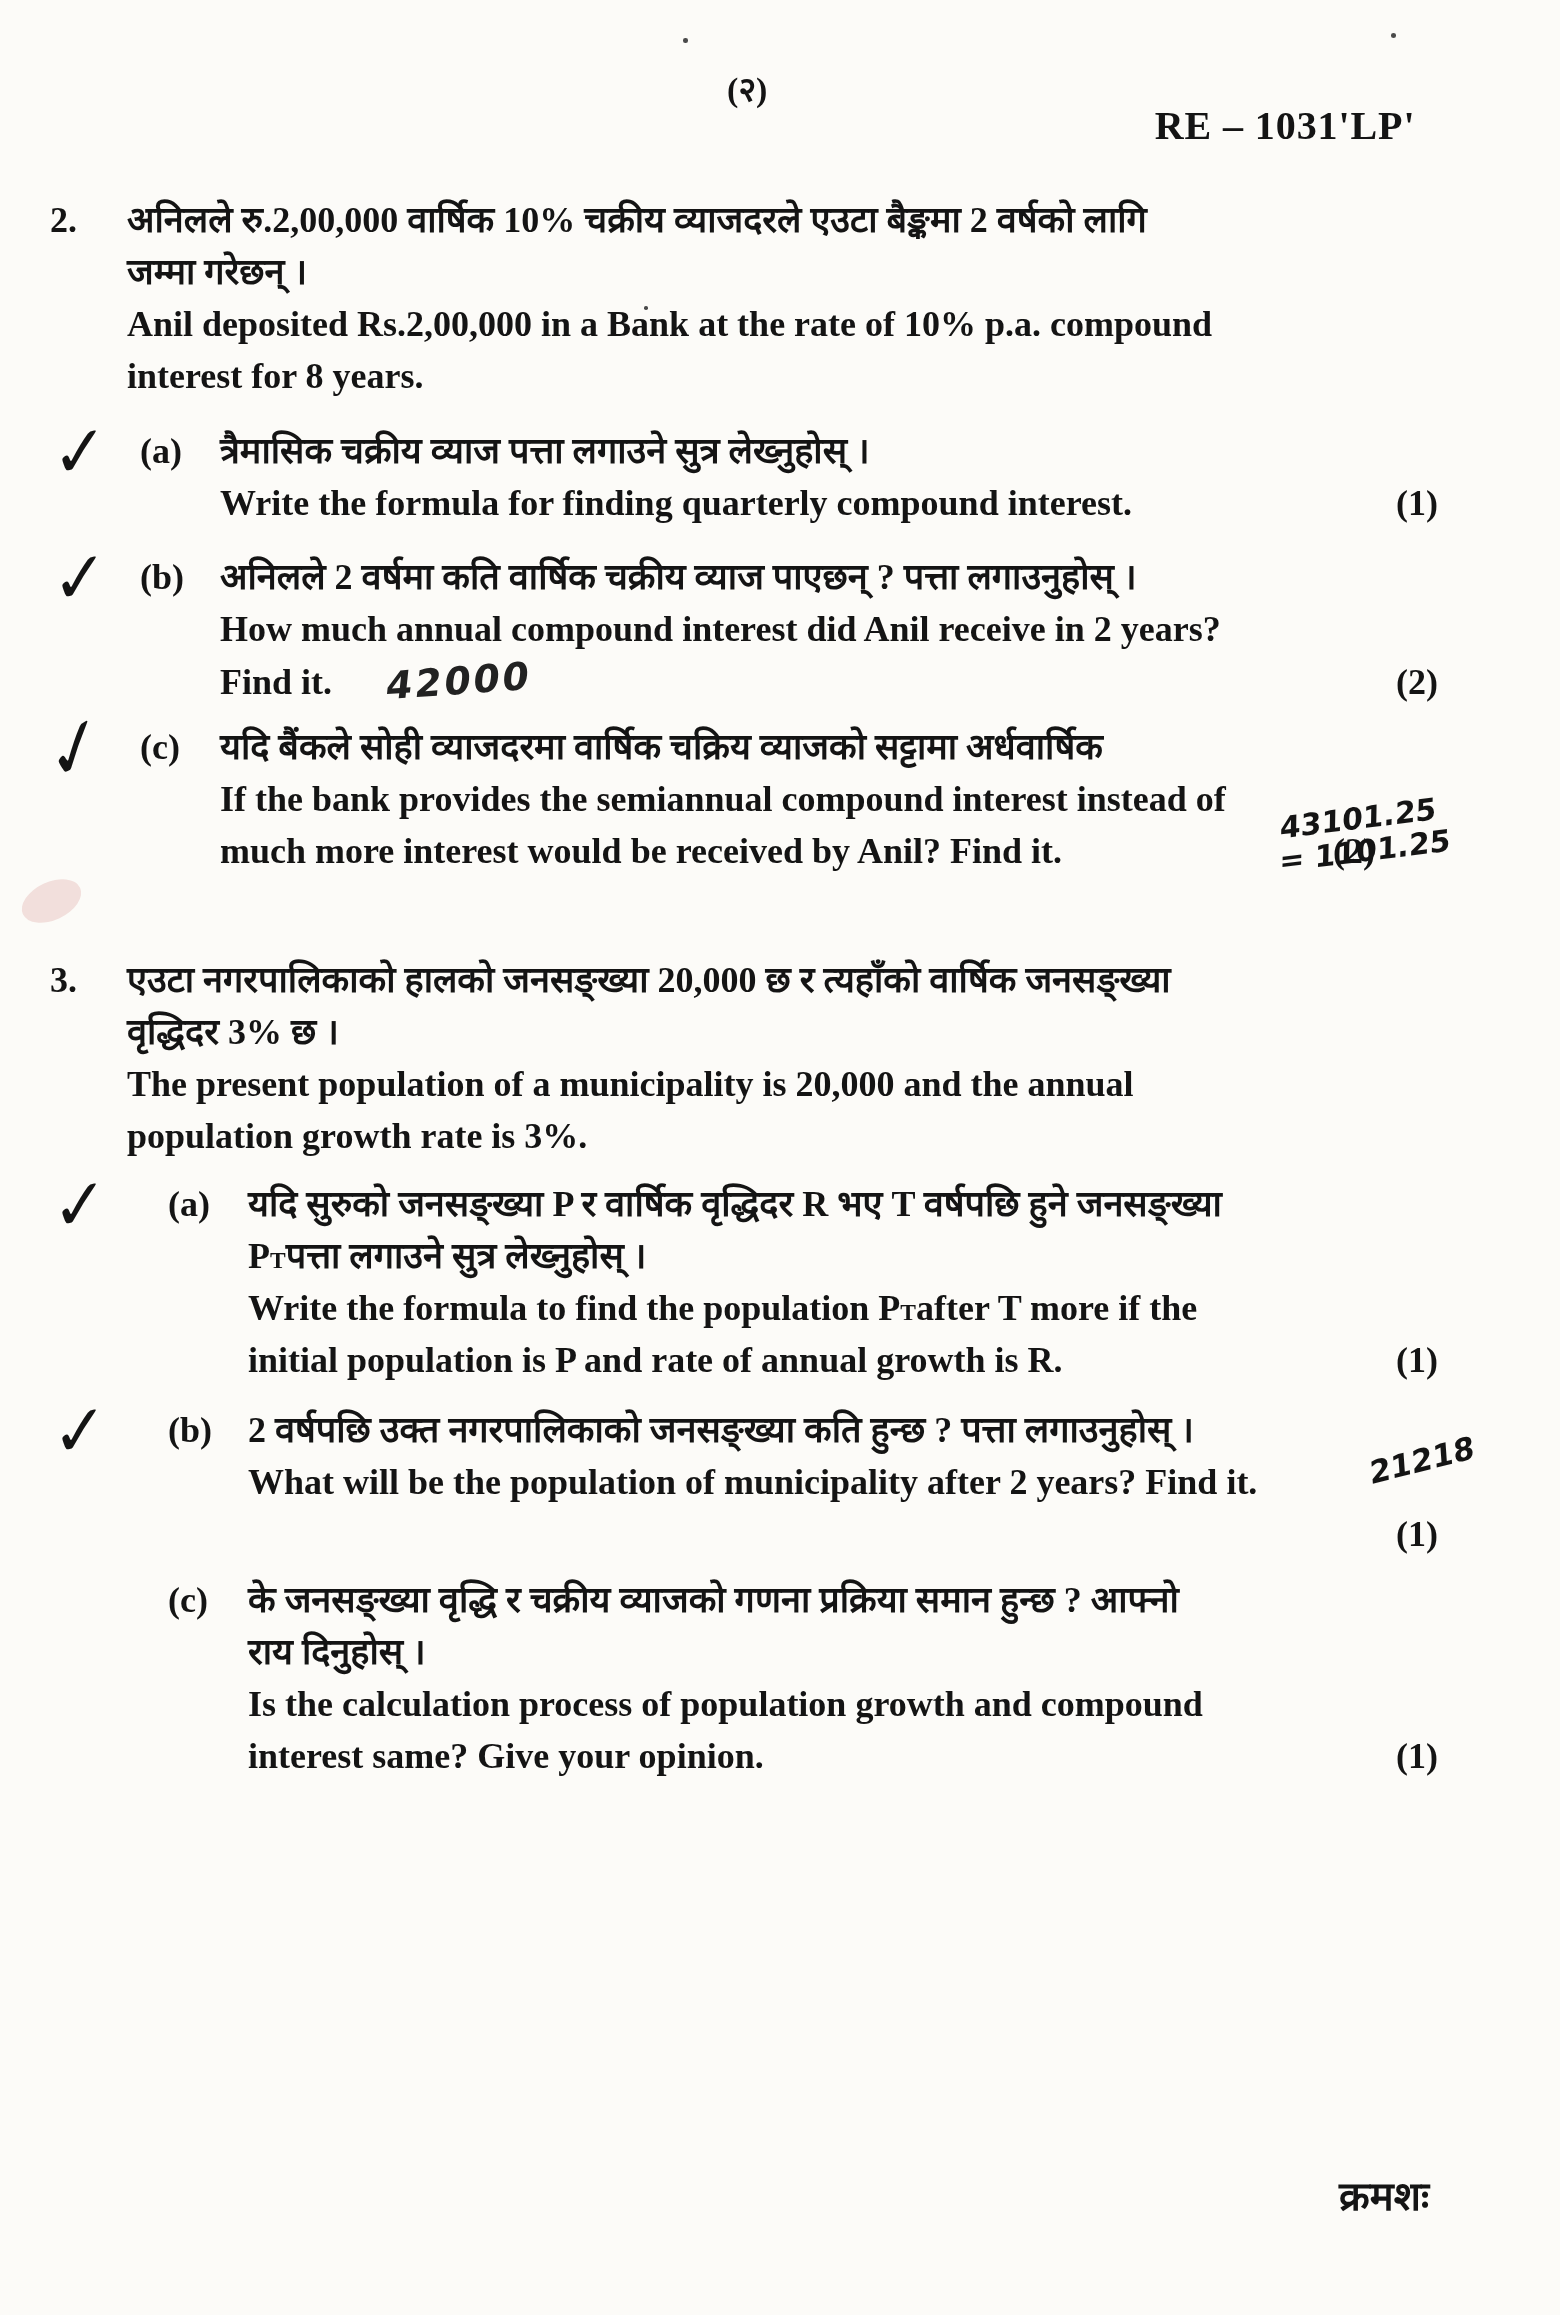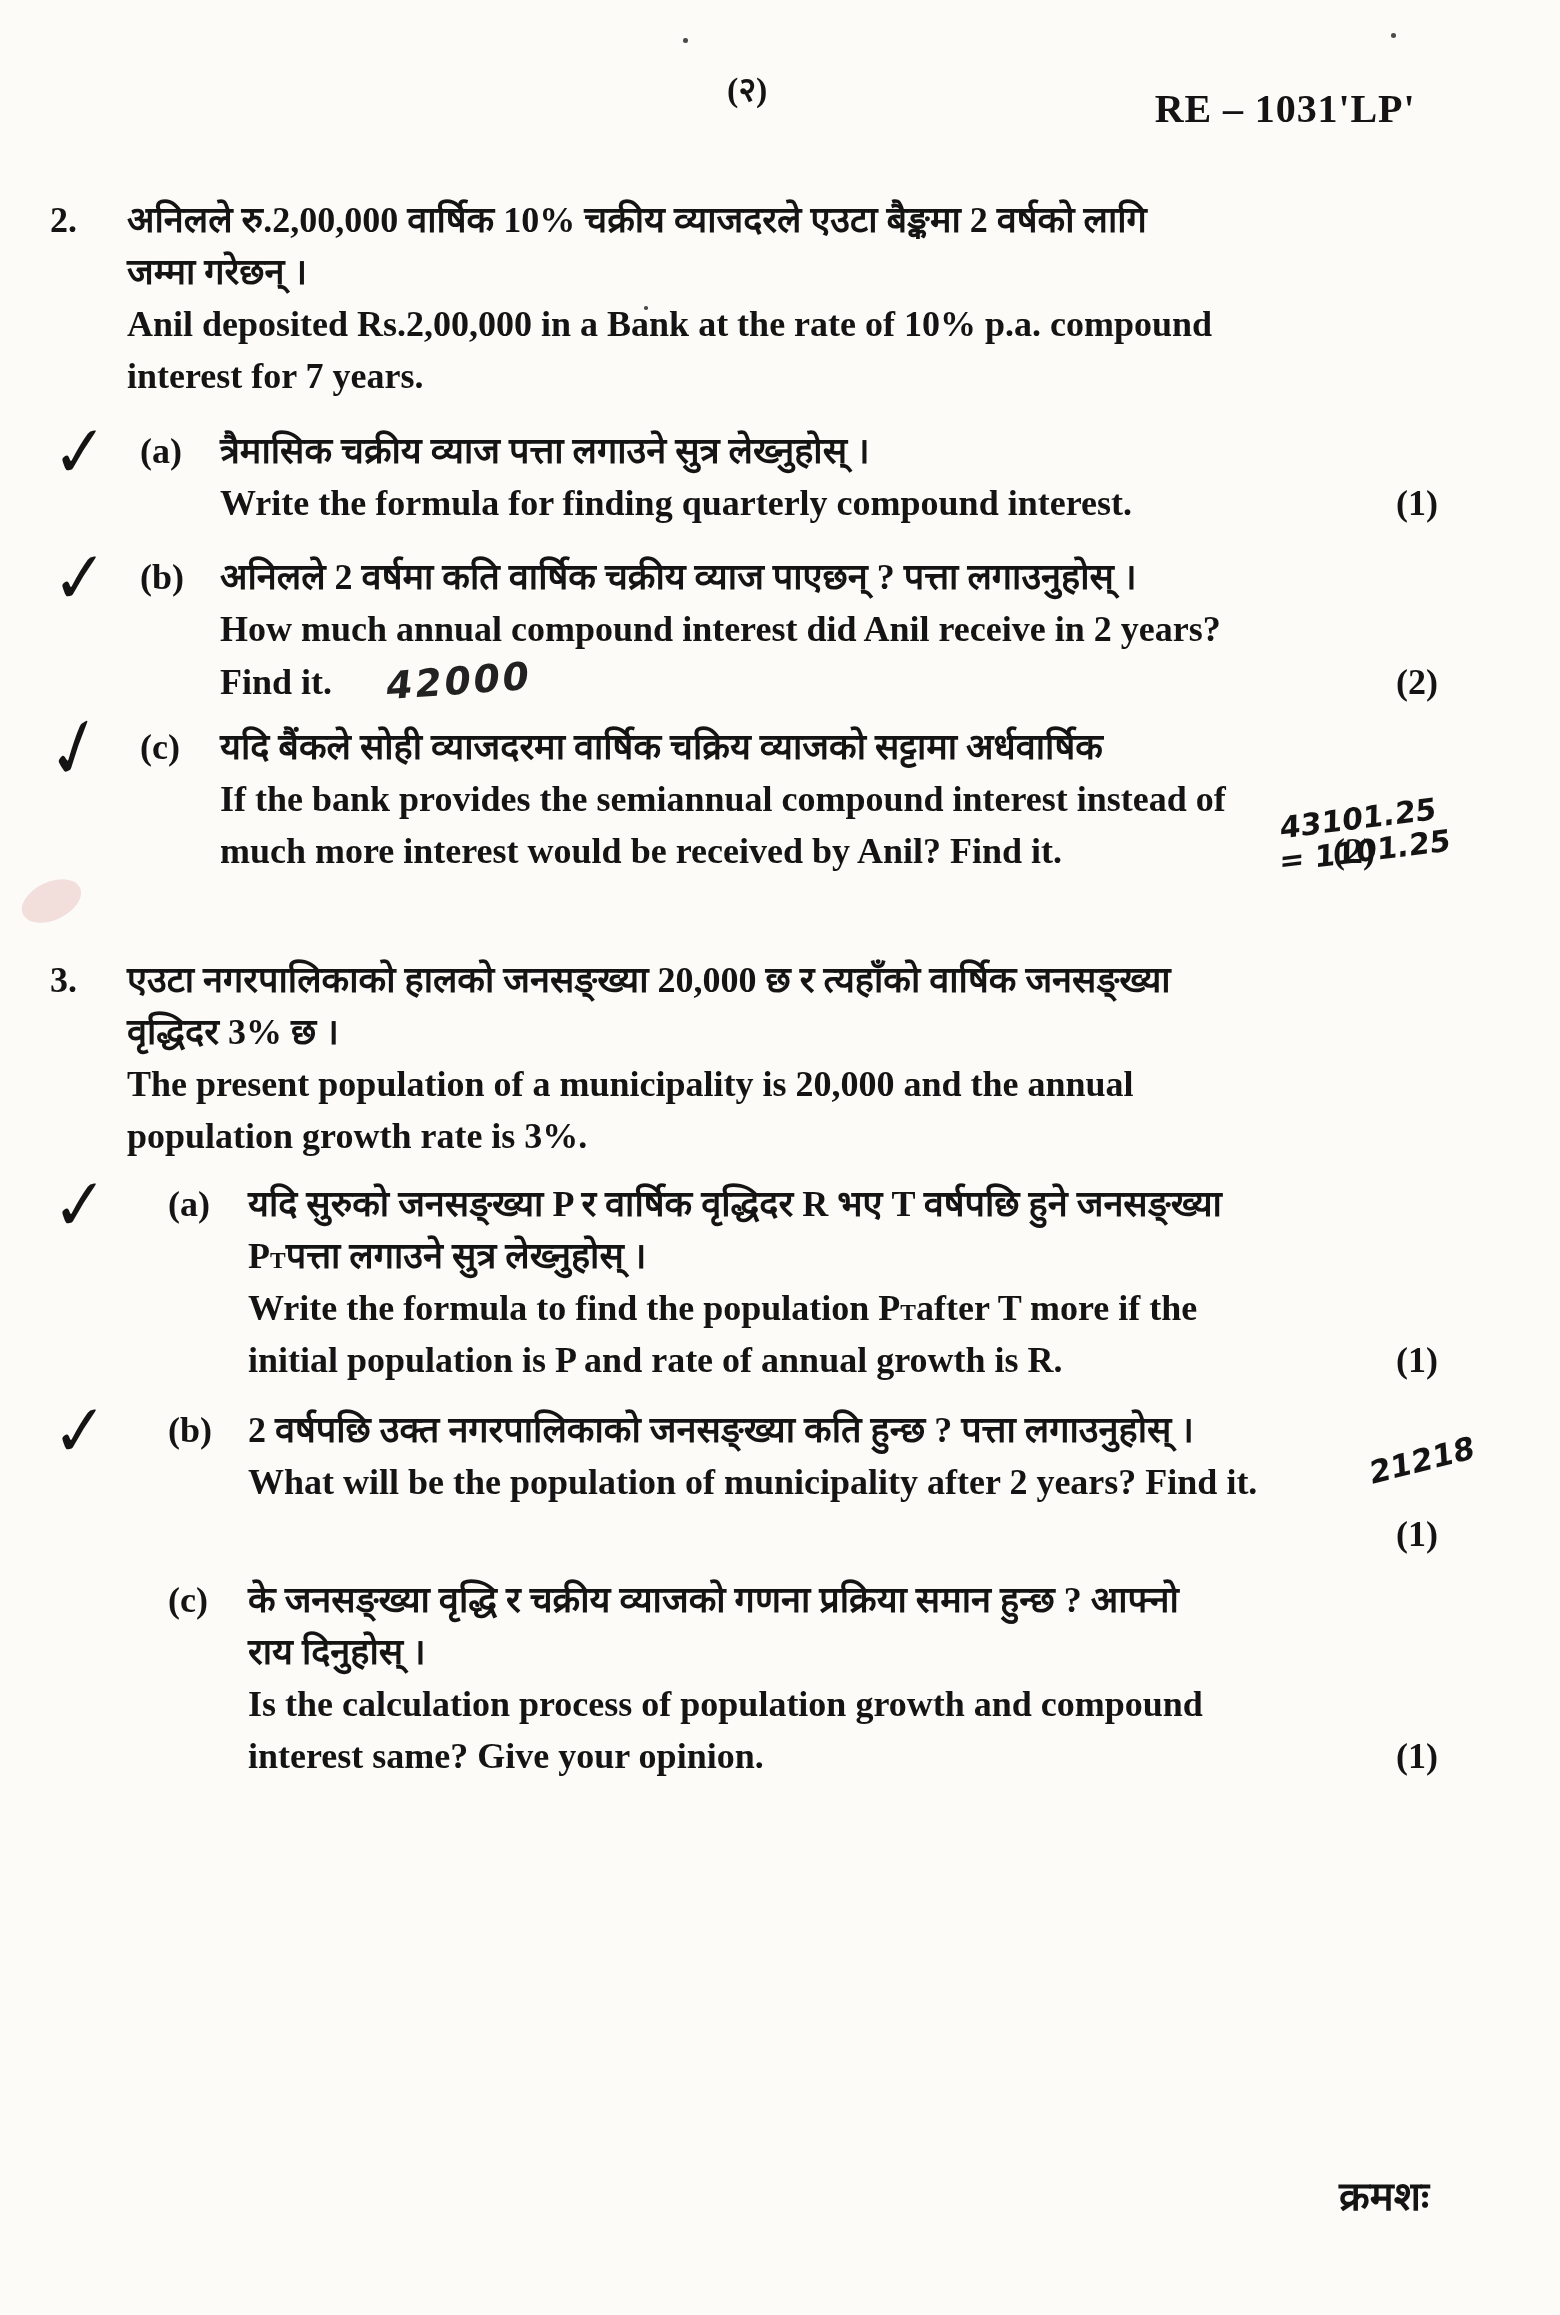--- a/index.html
+++ b/index.html
@@ -15,21 +15,21 @@
     box-sizing: border-box;
     padding: 0 122px 0 50px;
     overflow: hidden;
   }
   .header { position: relative; height: 194px; }
   .page-number {
     position: absolute; left: 50%; transform: translateX(-42%);
     top: 65px; font-size: 34px; font-weight: 700;
   }
   .paper-code {
-    position: absolute; right: 22.6px; top: 85px;
+    position: absolute; right: 22.6px; top: 102px;
     font-size: 40px; font-weight: 700; letter-spacing: 0.9px;
   }
   .line {
     display: flex; align-items: baseline;
     height: 52px; line-height: 52px;
     font-size: 36px; white-space: nowrap;
     position: relative;
   }
   .qrow { display: flex; }
   .qnum { width: 77px; flex-shrink: 0; font-size: 36px; line-height: 52px; }
@@ -99,21 +99,21 @@
     <span class="page-number">(२)</span>
     <span class="paper-code">RE – 1031'LP'</span>
   </div>
 
   <div class="qrow">
     <div class="qnum">2.</div>
     <div class="qbody">
       <div class="line">अनिलले रु.2,00,000 वार्षिक 10% चक्रीय व्याजदरले एउटा बैङ्कमा 2 वर्षको लागि</div>
       <div class="line">जम्मा गरेछन् ।</div>
       <div class="line">Anil deposited Rs.2,00,000 in a Bank at the rate of 10% p.a. compound</div>
-      <div class="line">interest for 7 years.</div>
+      <div class="line">interest for 8 years.</div>
     </div>
   </div>
 
   <div class="gap25"></div>
 
   <div class="part">
     <div class="check-col">
       <span class="check">✓</span>
     </div>
     <div class="label-col">(a)</div>

